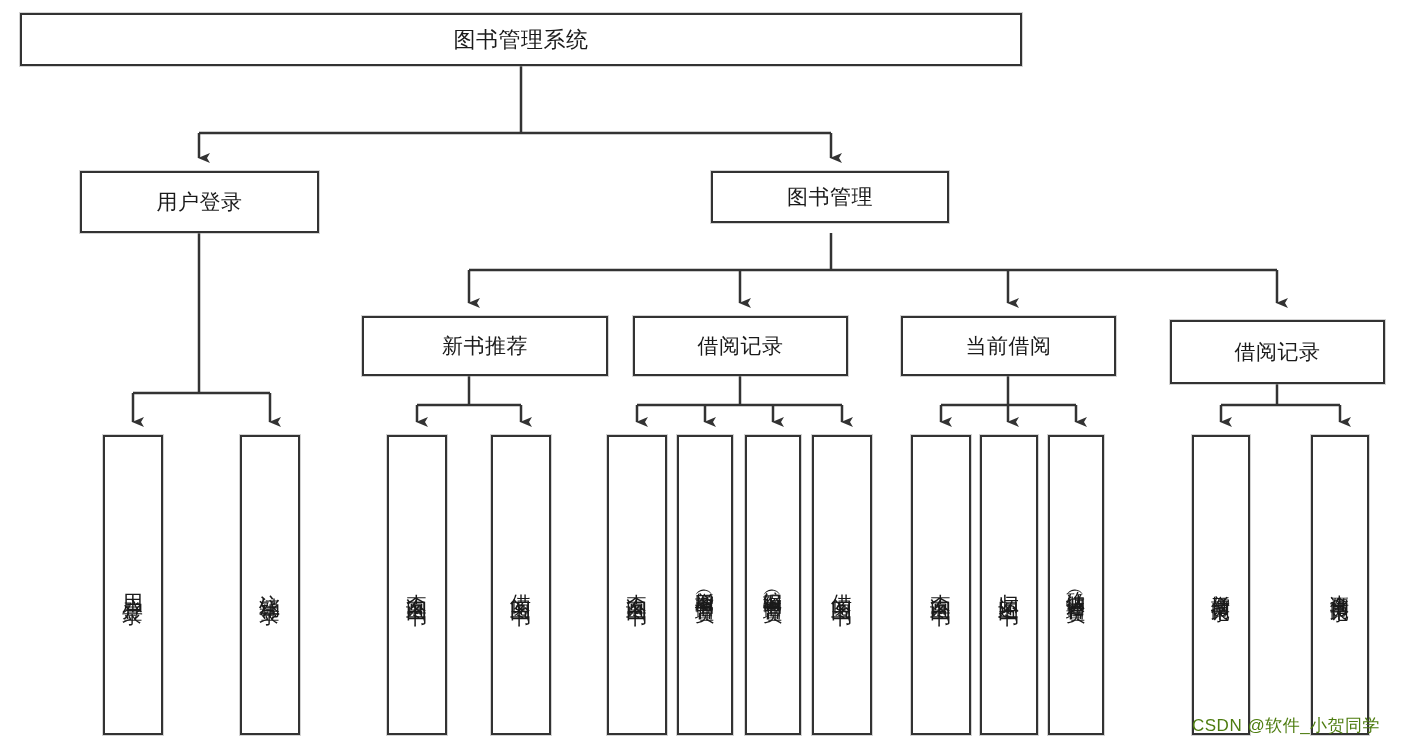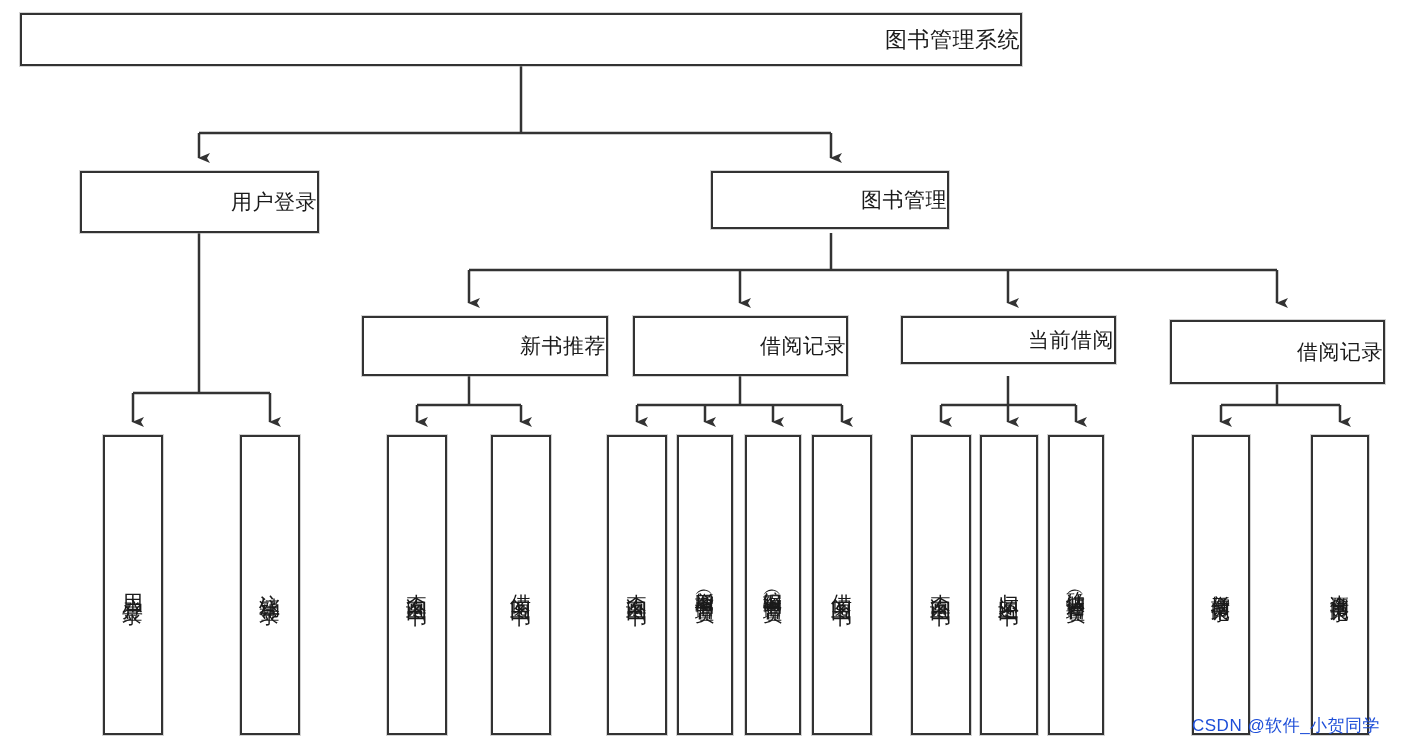--- a/index.html
+++ b/index.html
@@ -26,21 +26,21 @@
     height: 747px;
     pointer-events: none;
   }
   .node {
     position: absolute;
     box-sizing: border-box;
     background: #ffffff;
     border: 2px solid #333333;
     display: flex;
     align-items: center;
-    justify-content: flex-end;
+    justify-content: center;
     color: #1a1a1a;
     box-shadow: 0 0 0 1px rgba(160,160,160,0.45);
   }
   .node .label {
     display: block;
     text-align: center;
     line-height: 1.18;
     letter-spacing: 0.5px;
   }
   
@@ -67,21 +67,21 @@
   .node.v.narrow .label {
     font-size: 19px;
     letter-spacing: 2px;
     max-height: 270px;
   }
   .watermark {
     position: absolute;
     left: 1192px;
     top: 714px;
     font-size: 17px;
-    color: #1d4ed8;
+    color: #4d7c0f;
     white-space: nowrap;
     letter-spacing: 0.5px;
   }
 </style>
 </head>
 <body>
 
 <div id="canvas">
 
   <svg id="edges" viewBox="0 0 1405 747">
@@ -134,31 +134,31 @@
     </g>
   </svg>
 
   <div class="node h root" style="left:20px; top:13px; width:1002px; height:53px;">
     <span class="label">图书管理系统</span>
   </div>
 
   <div class="node h" style="left:80px; top:171px; width:239px; height:62px;">
     <span class="label">用户登录</span>
   </div>
-  <div class="node h" style="left:711px; top:171px; width:238px; height:58px;">
+  <div class="node h" style="left:711px; top:171px; width:238px; height:52px;">
     <span class="label">图书管理</span>
   </div>
 
   <div class="node h" style="left:362px; top:316px; width:246px; height:60px;">
     <span class="label">新书推荐</span>
   </div>
   <div class="node h" style="left:633px; top:316px; width:215px; height:60px;">
     <span class="label">借阅记录</span>
   </div>
-  <div class="node h" style="left:901px; top:316px; width:215px; height:48px;">
+  <div class="node h" style="left:901px; top:316px; width:215px; height:60px;">
     <span class="label">当前借阅</span>
   </div>
   <div class="node h" style="left:1170px; top:320px; width:215px; height:64px;">
     <span class="label">借阅记录</span>
   </div>
 
   <div class="node v" style="left:103px; top:435px; width:60px; height:300px;">
     <span class="label">用户登录</span>
   </div>
   <div class="node v" style="left:240px; top:435px; width:60px; height:300px;">

